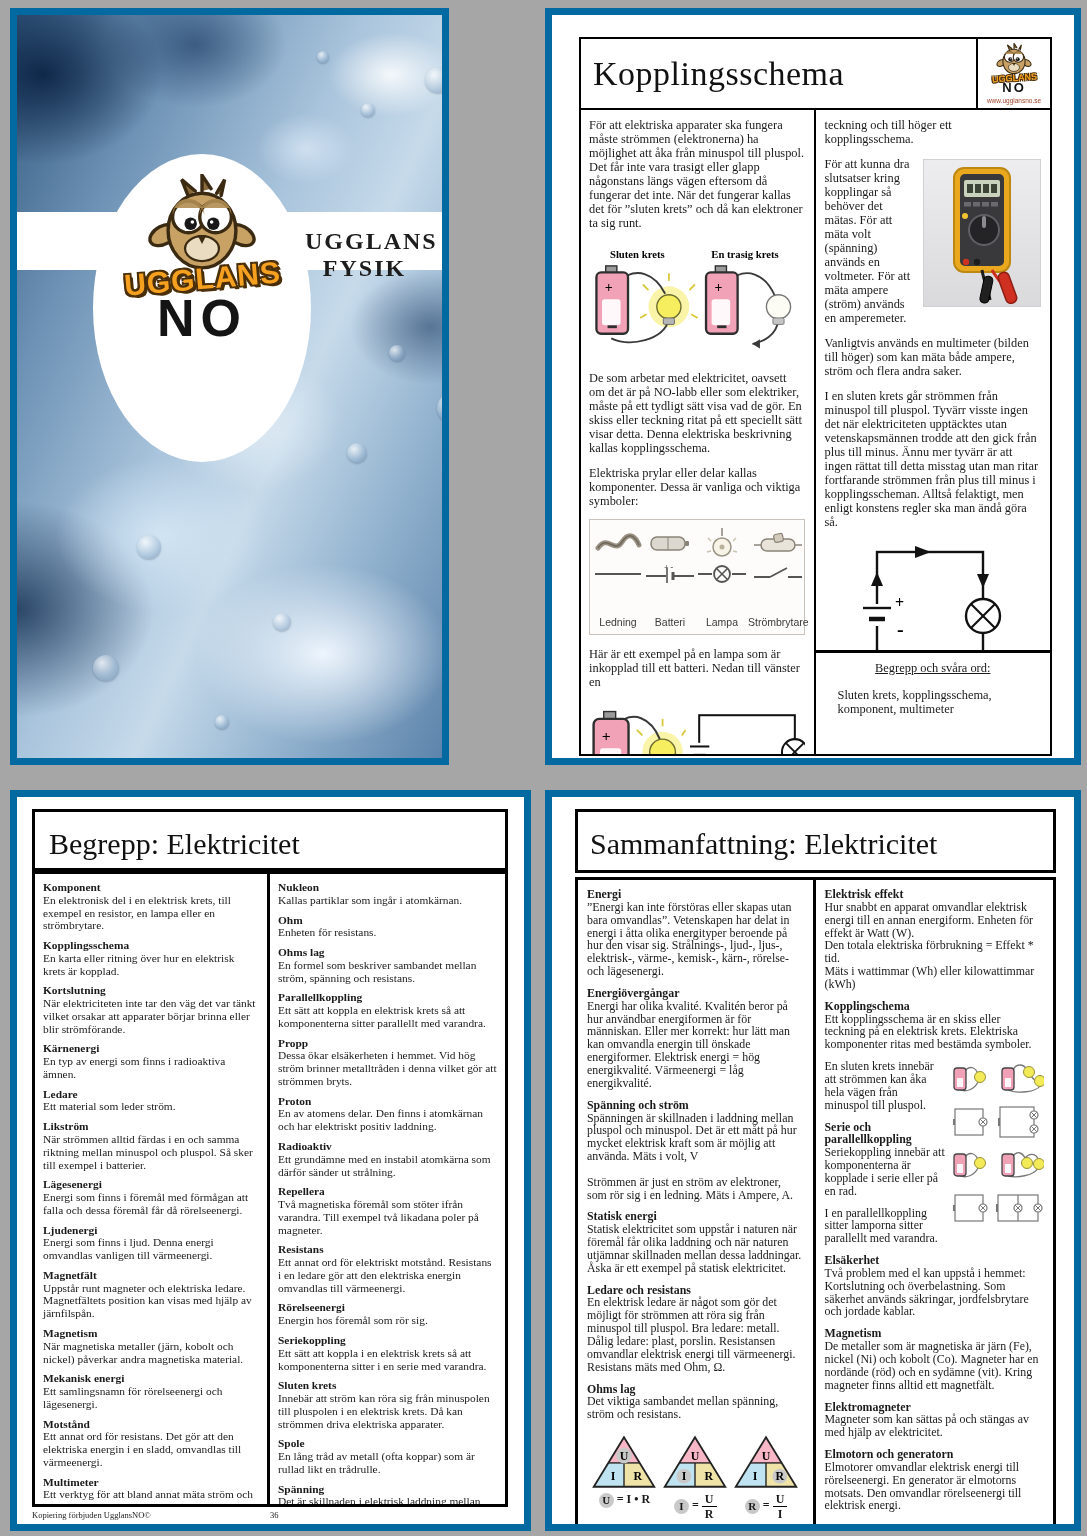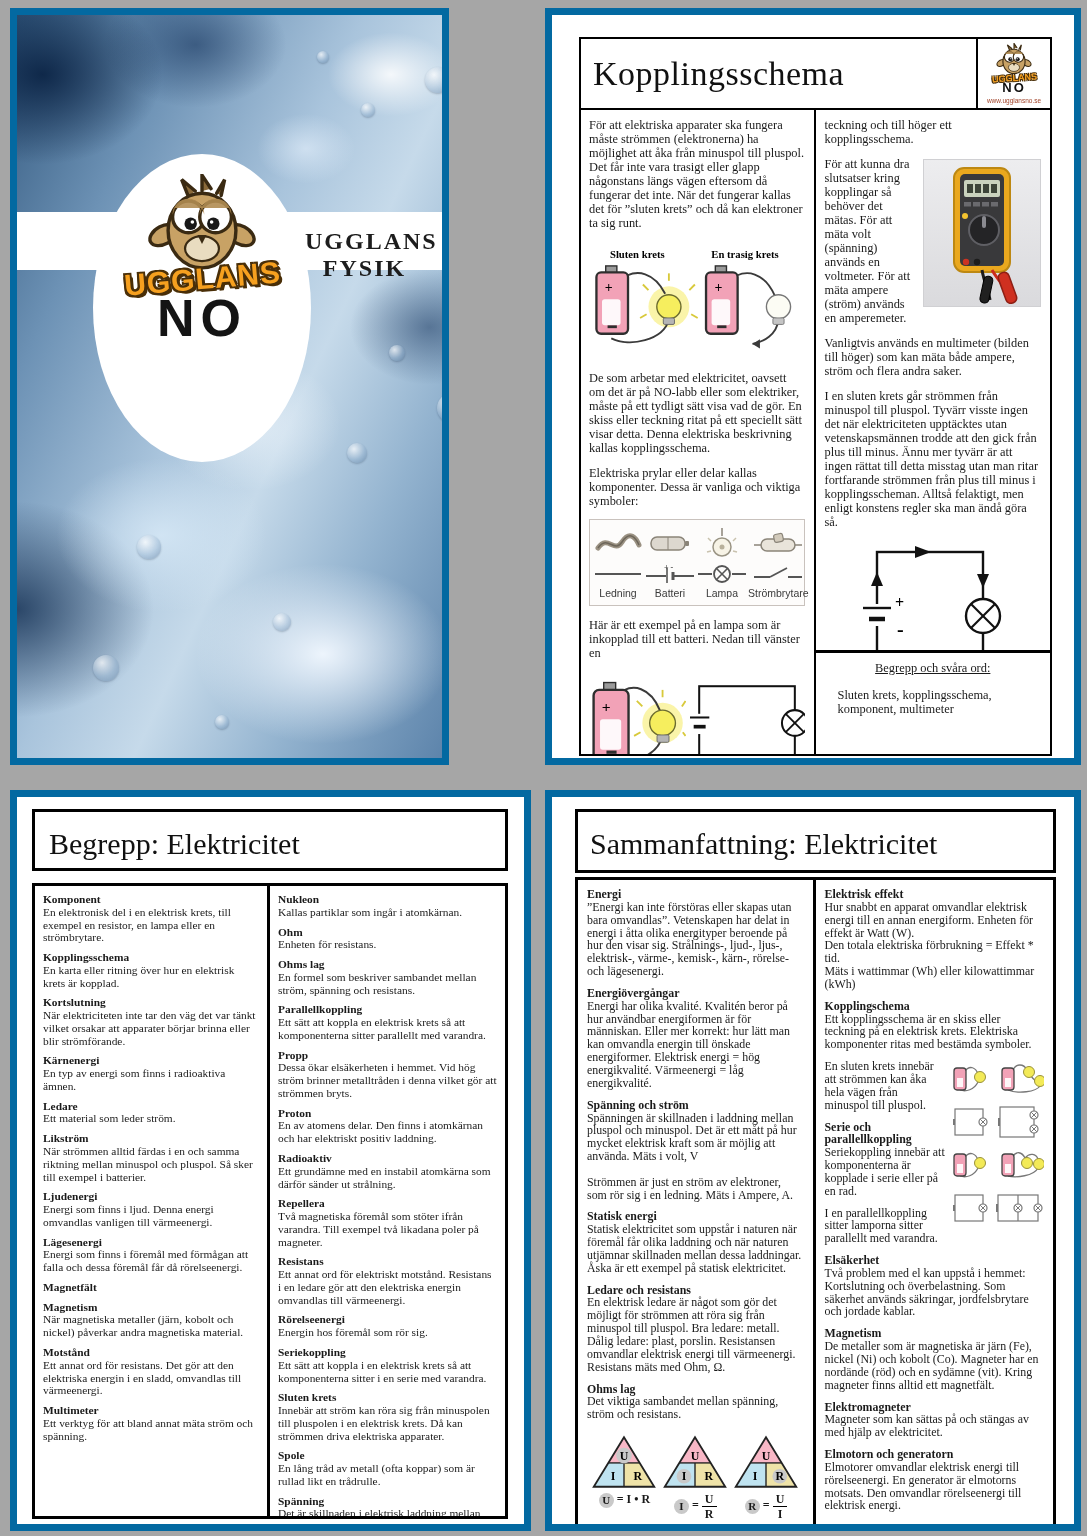--- a/index.html
+++ b/index.html
@@ -75,34 +75,34 @@
 
   .body-box { border:2px solid #000; border-top:none; height:646px; display:flex; }
   .kcol { width:50%; overflow:hidden; }
   .kcol.left  { border-right:2px solid #000; padding:8px 9px 0 8px; }
   .kcol.right { display:flex; flex-direction:column; }
   .kcol-right-main { flex:1; padding:8px 9px 0 9px; overflow:hidden; }
   .kp { margin-bottom:11px; }
   .fig-closed-broken { display:block; width:100%; height:126px; margin:0 0 4px 0; }
   .sym-box { border:1px solid #c9c2bd; background:#fdfcfb; display:flex; padding:8px 2px 5px; margin:2px 0 12px; }
   .sym { flex:1; display:flex; flex-direction:column; align-items:center; gap:5px; }
-  .sym .label { font-family:"Liberation Sans", sans-serif; font-size:10.5px; color:#3a3a3a; }
+  .sym .label { font-family:"Liberation Sans", sans-serif; font-size:10.5px; color:#3a3a3a;margin-top:29px; }
   .example-fig { display:flex; align-items:center; gap:4px; margin-top:2px; }
 
   .photo { float:right; width:118px; height:148px; margin:2px 0 6px 6px;
            background:linear-gradient(#ededef,#dadadd); border:1px solid #d0d0d3;
            display:flex; align-items:flex-end; justify-content:center; }
   .circuit-wrap { text-align:center; margin-top:4px; }
   .begrepp-box { border-top:3px solid #000; height:104px; padding:8px 22px; }
   .begrepp-title { text-align:center; text-decoration:underline; margin-bottom:13px; }
 
   
   #page-begrepp { left:10px; top:790px; width:521px; height:741px; padding:12px 16px 0 15px; font-size:11.4px; line-height:1.12; }
   .hdr3 { border:3px solid #000; height:62px; font-size:30px; padding:15px 0 0 14px; color:#111; }
-  .grid3 { border:3px solid #000; margin-top:12px; height:636px; display:flex; }
+  .grid3 { border:3px solid #000; margin-top:0; height:636px; display:flex; }
   .gcol { width:50%; padding:7px 8px; overflow:hidden; }
   .gcol.first { border-right:3px solid #000; }
   .entry { margin-bottom:7px; }
   .entry .term { font-weight:bold; }
 
   
   #page-sammanfattning { left:545px; top:790px; width:536px; height:741px; padding:12px 18px 0 23px; font-size:11.9px; line-height:1.08; }
   .hdr4 { border:3px solid #000; height:64px; font-size:30px; padding:16px 16px 0 12px; color:#111; }
   .grid4 { border:3px solid #000; margin-top:4px; height:764px; display:flex; }
   .scol { width:50%; padding:8px 9px; overflow:hidden; }
@@ -427,38 +427,43 @@
           <div class="term">Ledare</div>
           <div class="def">Ett material som leder ström.</div>
         </div>
 
         <div class="entry">
           <div class="term">Likström</div>
           <div class="def">När strömmen alltid färdas i en och samma riktning mellan minuspol och pluspol. Så sker till exempel i batterier.</div>
         </div>
 
         <div class="entry">
+          <div class="term">Lägesenergi</div>
+          <div class="def">Energi som finns i föremål med förmågan att falla och dessa föremål får då rörelseenergi.</div>
+        </div>
+
+        <div class="entry">
           <div class="term">Ljudenergi</div>
           <div class="def">Energi som finns i ljud. Denna energi omvandlas vanligen till värmeenergi.</div>
         </div>
 
         <div class="entry">
-          <div class="term">Lägesenergi</div>
-          <div class="def">Energi som finns i föremål med förmågan att falla och dessa föremål får då rörelseenergi.</div>
-        </div>
-
-        <div class="entry">
           <div class="term">Magnetfält</div>
+          <div class="def">Uppstår runt magneter och elektriska ledare. Magnetfältets position kan visas med hjälp av järnfilspån.</div>
         </div>
 
         <div class="entry">
           <div class="term">Magnetism</div>
           <div class="def">När magnetiska metaller (järn, kobolt och nickel) påverkar andra magnetiska material.</div>
         </div>
 
+        <div class="entry">
+          <div class="term">Mekanisk energi</div>
+          <div class="def">Ett samlingsnamn för rörelseenergi och lägesenergi.</div>
+        </div>
 
         <div class="entry">
           <div class="term">Motstånd</div>
           <div class="def">Ett annat ord för resistans. Det gör att den elektriska energin i en sladd, omvandlas till värmeenergi.</div>
         </div>
 
         <div class="entry">
           <div class="term">Multimeter</div>
           <div class="def">Ett verktyg för att bland annat mäta ström och spänning.</div>
         </div>

